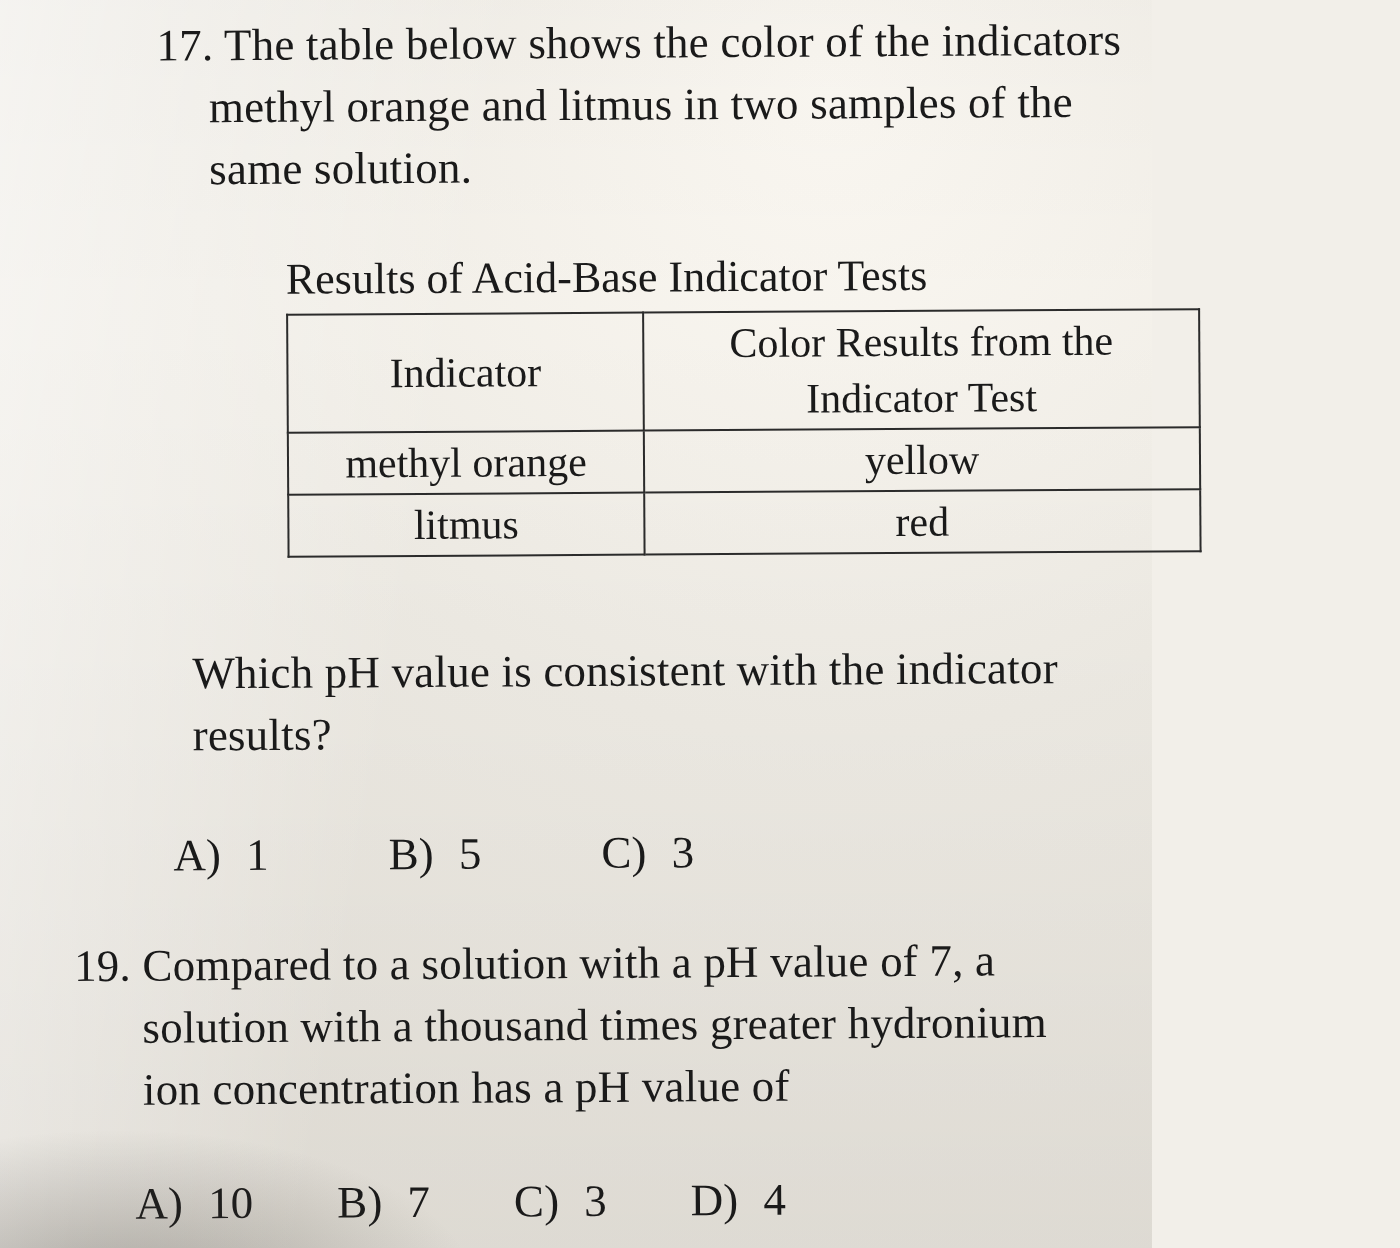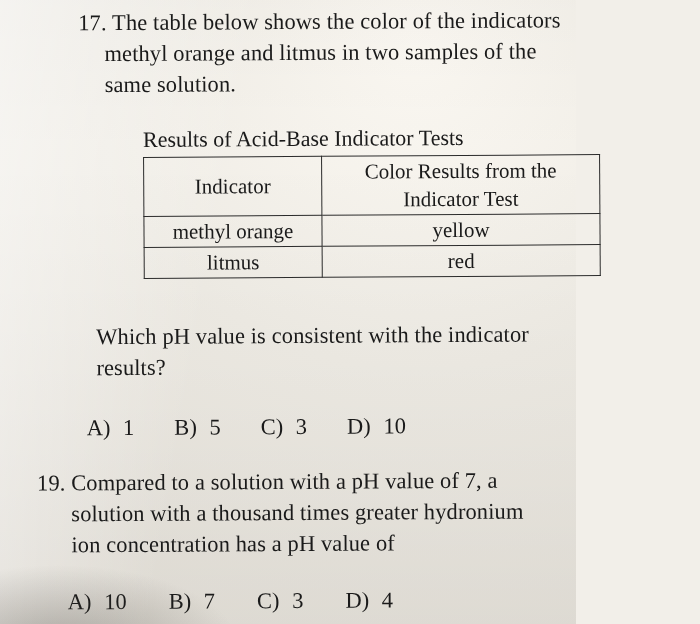--- a/index.html
+++ b/index.html
@@ -115,21 +115,21 @@
     font-size: 22.5px;
     line-height: 30px;
   }
   .choices .choice { white-space: nowrap; }
   .choices .lbl { margin-right: 7px; }
 
   #choices17 {
     left: 86px;
     top: 412px;
   }
-  #choices17 .choice + .choice { margin-left: 40px; }
+  #choices17 .choice + .choice { margin-left: 60px; }
 
   
   .q18 {
     position: absolute;
     left: 36px;
     top: 466px;
     width: 660px;
   }
   .q18 .n { margin-left: 0; }
   .q18 .l2 { margin-left: 34px; }
@@ -200,24 +200,20 @@
         <span>1</span>
       </div>
       <div class="choice">
         <span class="lbl">B)</span>
         <span>5</span>
       </div>
       <div class="choice">
         <span class="lbl">C)</span>
         <span>3</span>
       </div>
-      <div class="choice">
-        <span class="lbl">D)</span>
-        <span>10</span>
-      </div>
     </div>
 
     <div class="q18">
       <div class="q-line n">
         <span>19.</span>
         <span>Compared to a solution with a pH value of 7, a</span>
       </div>
       <div class="q-line l2">solution with a thousand times greater hydronium</div>
       <div class="q-line l3">ion concentration has a pH value of</div>
     </div>

